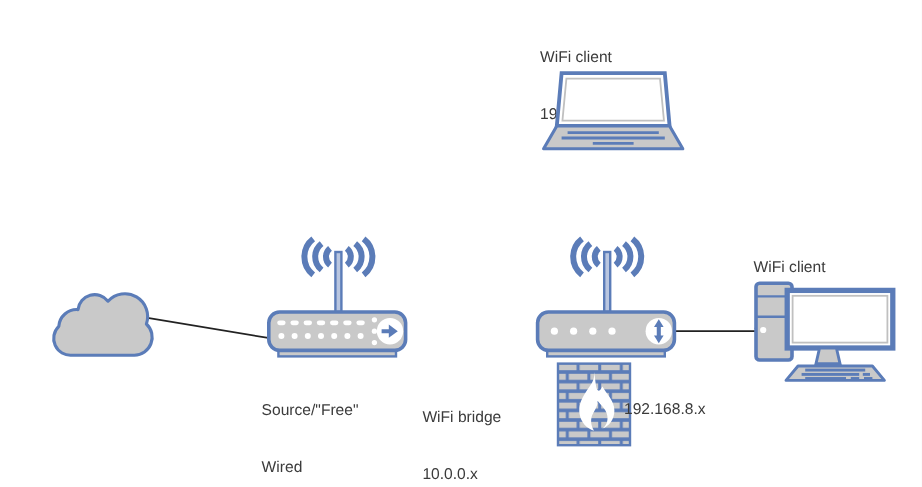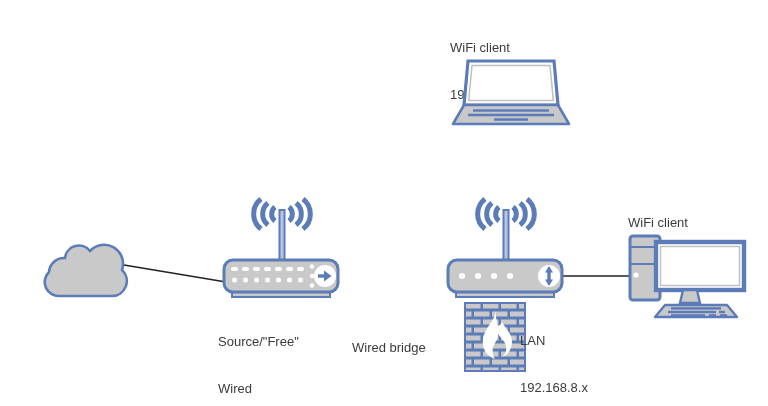--- a/index.html
+++ b/index.html
@@ -129,40 +129,40 @@
       </g>
       <g>
         <circle class="f-white" cx="103" cy="78" r="11"></circle>
         <line class="st" stroke-width="3.4" x1="103" y1="73" x2="103" y2="83"></line>
         <polygon class="f-blue" points="99,74.5 103,68 107,74.5"></polygon>
         <polygon class="f-blue" points="99,81.5 103,88 107,81.5"></polygon>
       </g>
     </svg>
   </div>
   <div class="label" style="left:352px;top:309px;width:122px;">
-    <div>Wired bridge</div>
+    <div>WiFi bridge</div>
+    <div>10.0.0.x</div>
   </div>
 
   <div class="abs" style="left:464px;top:302px;">
     <svg width="62" height="70" viewBox="0 0 62 70">
       <defs>
         <pattern id="bricks" width="18" height="16" patternUnits="userSpaceOnUse">
           <rect width="18" height="16" fill="#5b7cb8"></rect>
           <rect x="1" y="1.5" width="15.5" height="5" fill="#c9c9c9"></rect>
           <rect x="-8" y="9.5" width="15.5" height="5" fill="#c9c9c9"></rect>
           <rect x="10" y="9.5" width="15.5" height="5" fill="#c9c9c9"></rect>
         </pattern>
       </defs>
       <rect x="1" y="1" width="60" height="68" fill="url(#bricks)" stroke="var(--shape-stroke)" stroke-width="2"></rect>
       <path class="f-white" d="M31 8 C32 15 28 19 24 25 C20 31 18 37 19 43 C20 50 25 55 31 57 C28 52 28 47 30 43 C32 39 34 37 34 32 C37 36 41 39 42 44 C43 49 41 53 38 55 C44 53 48 47 48 40 C48 32 42 27 38 20 C36 24 34 25 33 21 C32 17 32 12 31 8 Z"></path>
     </svg>
   </div>
 
   <div class="label" style="left:520px;top:302px;width:122px;">
-    <div>LAN</div>
     <div>192.168.8.x</div>
   </div>
 
   <div class="label" style="left:628px;top:184px;width:135px;">
     <div>WiFi client</div>
     <div>192.168.8.x</div>
   </div>
   <div class="abs" style="left:627px;top:233px;">
     <svg width="125" height="85" viewBox="0 0 125 85">
       <g>

